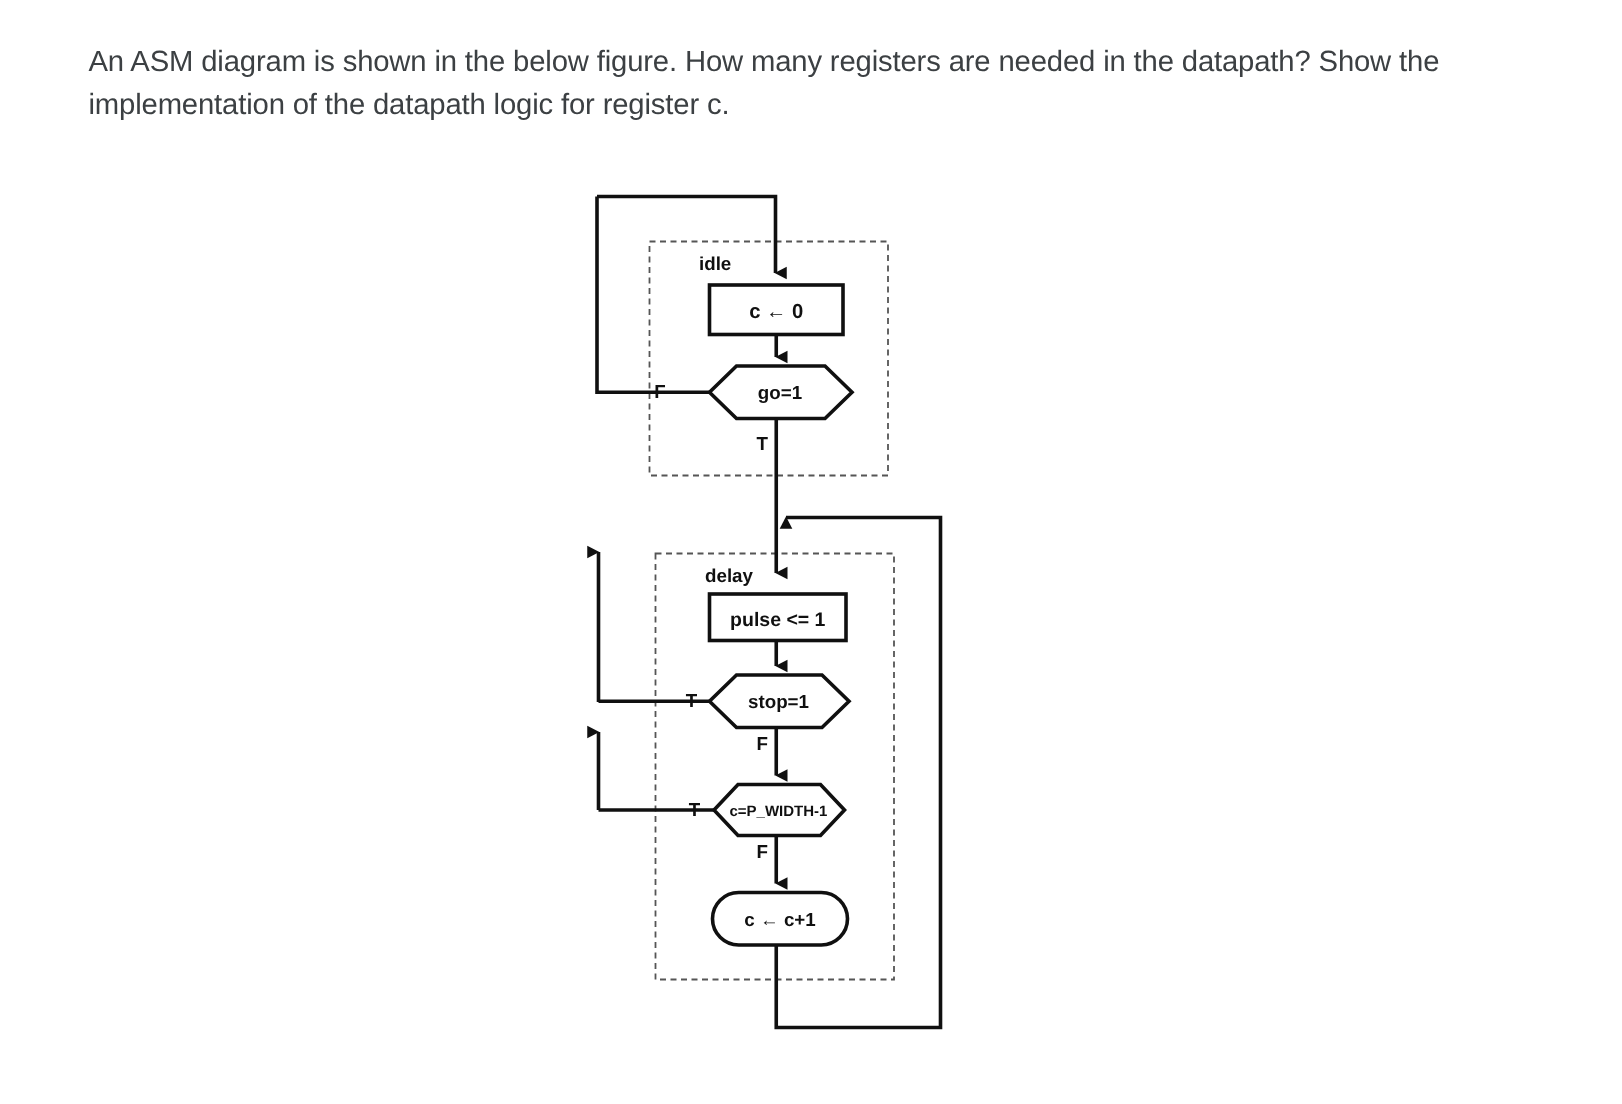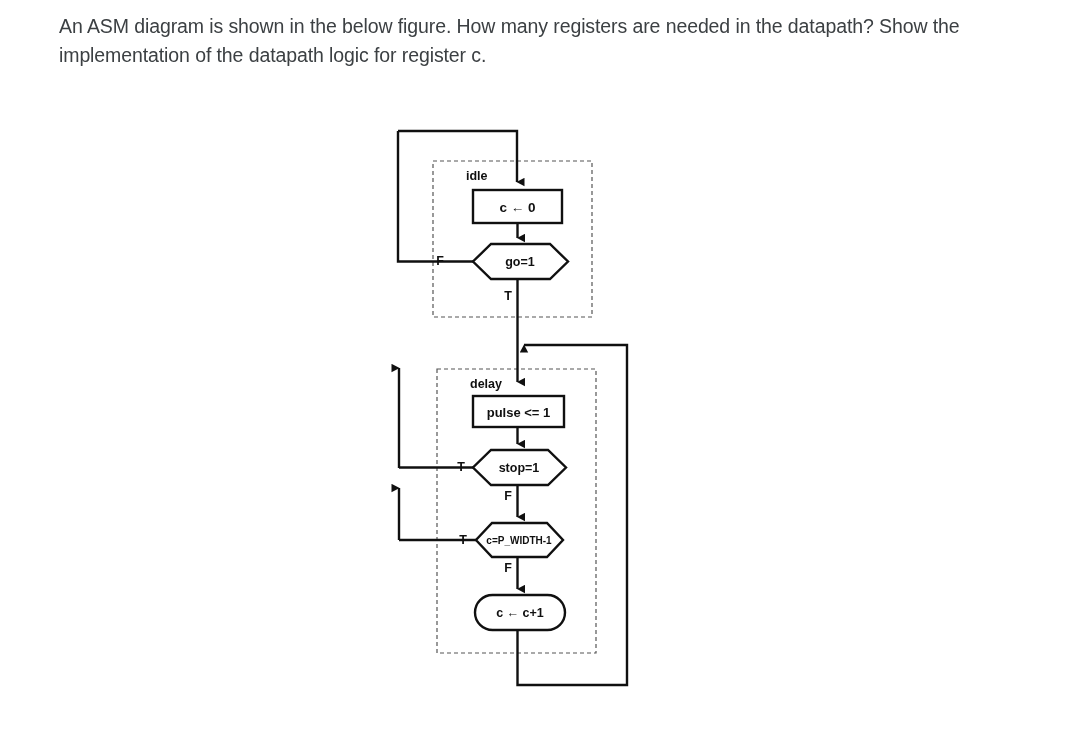--- a/index.html
+++ b/index.html
@@ -5,21 +5,21 @@
   html,body{margin:0;padding:0;}
   body{
     width:1081px;height:736px;
     background:#ffffff;
     font-family:"Liberation Sans", sans-serif;
     overflow:hidden;
     position:relative;
   }
   #question{
     position:absolute;
-    left:59px; top:12px; width:940px;
+    left:59px; top:27px; width:940px;
     font-size:19.5px;
     line-height:29px;
     color:#3c4043;
     letter-spacing:-0.1px;
   }
   #figure{
     position:absolute;
     left:0; top:100px;
     width:1081px; height:620px;
   }

